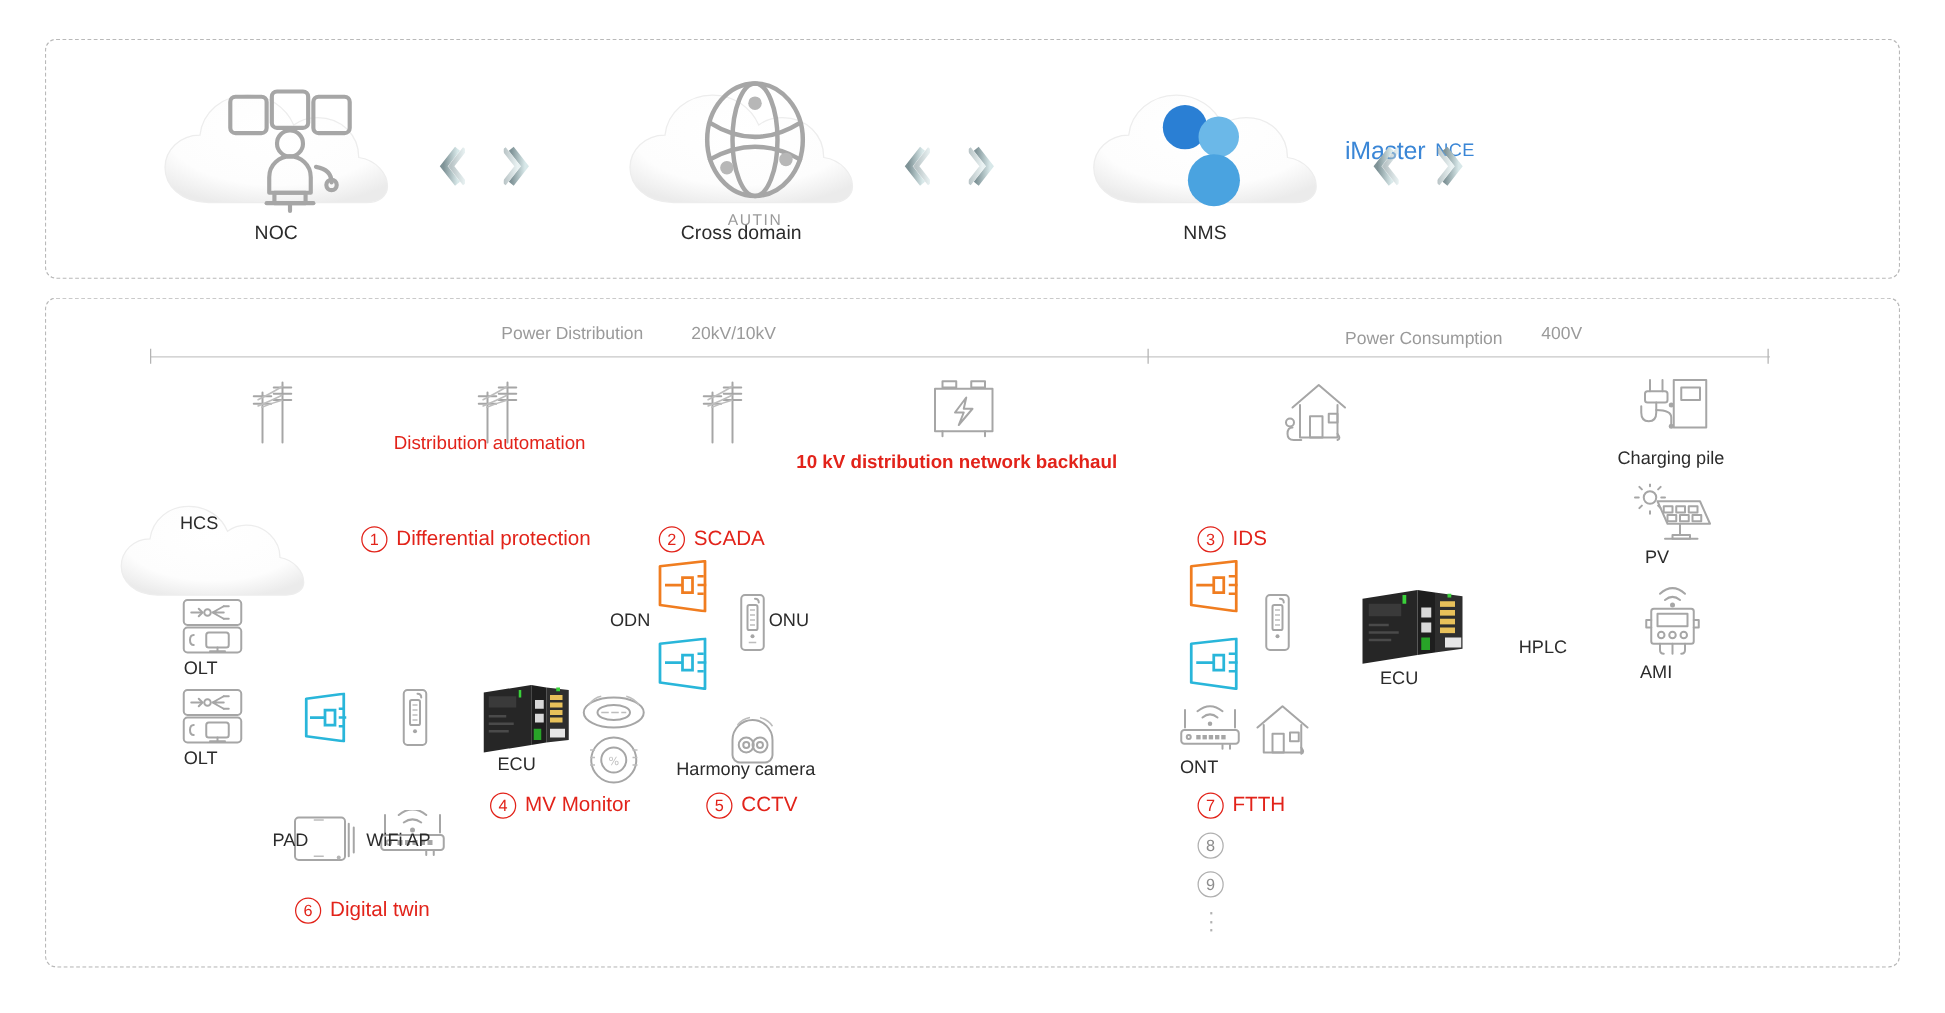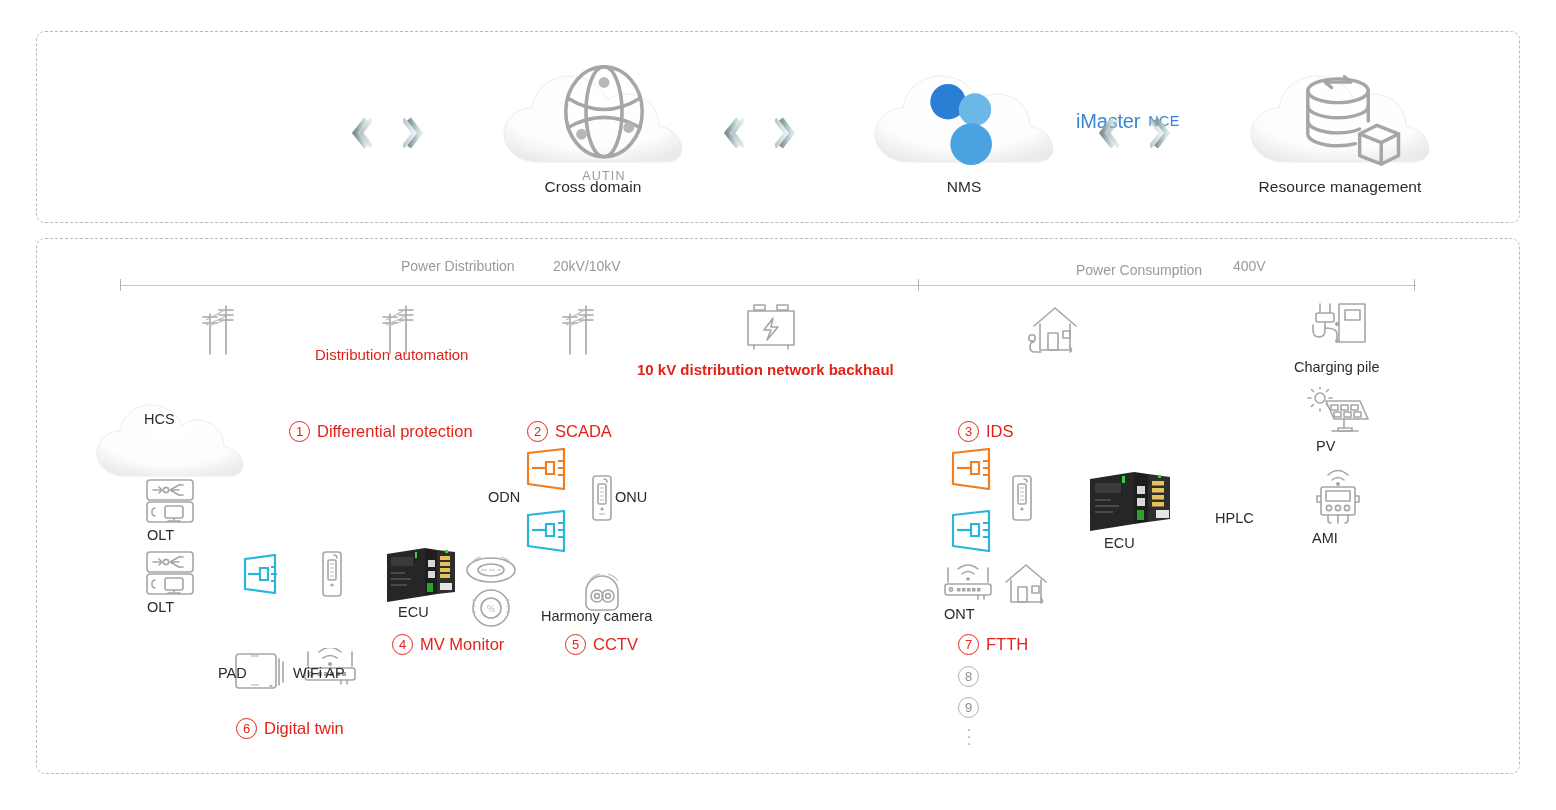--- a/index.html
+++ b/index.html
@@ -143,20 +143,44 @@
 
     <path d="M 1172,498 L 1206,498" stroke="#f07d20" stroke-width="1.7" fill="none"></path>
     <path d="M 1206,498 q 10,-17 20,0 q 10,17 20,0 q 10,-17 20,0 q 10,17 20,0" stroke="#f07d20" stroke-width="1.7" fill="none"></path>
     <path d="M 1286,498 L 1308,498" stroke="#f07d20" stroke-width="1.7" fill="none"></path>
 
     <ellipse cx="172" cy="551" rx="48" ry="92" fill="none" stroke="#f07d20" stroke-width="1.6"></ellipse>
   </svg>
 
   <div id="top-panel" class="panel"></div>
 
+  <div class="cloud-group" style="left:126px; top:62px; width:190px;">
+    <div class="cloud">
+      <svg viewBox="0 0 190 108">
+        <path d="M41,100 C18,100 6,86 6,72 C6,58 18,46 34,46 C36,28 52,14 72,14
+                 C89,14 103,24 109,38 C114,34 121,32 128,32 C147,32 161,46 161,64
+                 C175,66 184,77 184,87 C184,95 177,100 167,100 Z" fill="url(#cloudShade)" stroke="#ededed" stroke-width="1"></path>
+      </svg>
+      <div class="cloud-inner">
+        <svg width="56" height="52" viewBox="0 0 56 52">
+          <rect x="5" y="5" width="14" height="14" rx="2" class="gl"></rect>
+          <rect x="21" y="3" width="14" height="14" rx="2" class="gl"></rect>
+          <rect x="37" y="5" width="14" height="14" rx="2" class="gl"></rect>
+          <circle cx="28" cy="23" r="5" class="gl"></circle>
+          <path d="M20,36 c0-5 4-8 8-8 c4,0 8,3 8,8 v6 h-16 z" class="gl"></path>
+          <rect x="22" y="42" width="12" height="4" class="gl"></rect>
+          <path d="M28,46 v3" class="gl"></path>
+          <path d="M19,46 h18" class="gl"></path>
+          <path d="M38,32 q6,1 6,6" class="gl"></path>
+          <circle cx="44" cy="39" r="2" class="gl"></circle>
+        </svg>
+      </div>
+    </div>
+    <div class="cloud-label">NOC</div>
+  </div>
 
   <div class="chev-pair" style="left:350px; top:116px;">
     <svg class="chev" viewBox="0 0 22 34">
       <path d="M16,3 L5,17 L16,31" stroke="url(#chevGrad)" stroke-width="5" fill="none" stroke-linecap="butt"></path>
       <path d="M22,3 L11,17 L22,31" stroke="url(#chevGrad)" stroke-width="4" fill="none" opacity=".55"></path>
     </svg>
     <svg class="chev" viewBox="0 0 22 34">
       <path d="M6,3 L17,17 L6,31" stroke="url(#chevGrad)" stroke-width="5" fill="none"></path>
       <path d="M0,3 L11,17 L0,31" stroke="url(#chevGrad)" stroke-width="4" fill="none" opacity=".55"></path>
     </svg>
@@ -224,42 +248,20 @@
     <svg class="chev" viewBox="0 0 22 34">
       <path d="M16,3 L5,17 L16,31" stroke="url(#chevGrad)" stroke-width="5" fill="none"></path>
       <path d="M22,3 L11,17 L22,31" stroke="url(#chevGrad)" stroke-width="4" fill="none" opacity=".55"></path>
     </svg>
     <svg class="chev" viewBox="0 0 22 34">
       <path d="M6,3 L17,17 L6,31" stroke="url(#chevGrad)" stroke-width="5" fill="none"></path>
       <path d="M0,3 L11,17 L0,31" stroke="url(#chevGrad)" stroke-width="4" fill="none" opacity=".55"></path>
     </svg>
   </div>
 
-  <div class="cloud-group" style="left:1245px; top:62px; width:190px;">
-    <div class="cloud">
-      <svg viewBox="0 0 190 108">
-        <path d="M41,100 C18,100 6,86 6,72 C6,58 18,46 34,46 C36,28 52,14 72,14
-                 C89,14 103,24 109,38 C114,34 121,32 128,32 C147,32 161,46 161,64
-                 C175,66 184,77 184,87 C184,95 177,100 167,100 Z" fill="url(#cloudShade)" stroke="#ededed" stroke-width="1"></path>
-      </svg>
-      <div class="cloud-inner">
-        <svg width="52" height="50" viewBox="0 0 52 50">
-          <ellipse cx="20" cy="11" rx="14" ry="5.5" class="gl"></ellipse>
-          <path d="M6,11 v20 c0,3 6.3,5.5 14,5.5 c3,0 5.8,-0.4 8,-1" class="gl"></path>
-          <path d="M34,11 v14" class="gl"></path>
-          <path d="M6,18 c0,3 6.3,5.5 14,5.5 c7.7,0 14,-2.5 14,-5.5" class="gl"></path>
-          <path d="M6,25 c0,3 6.3,5.5 14,5.5 c4,0 7.6,-0.7 10,-1.8" class="gl"></path>
-          <path d="M14,7 h12 l-3,-2.5 M14,7 l3,2.5" class="gl"></path>
-          <path d="M30,31 l8,-4 l10,4 l-8,4 z" class="gl"></path>
-          <path d="M30,31 v10 l10,4 v-10 M48,31 v10 l-8,4" class="gl"></path>
-        </svg>
-      </div>
-    </div>
-    <div class="cloud-label">Resource management</div>
-  </div>
 
   <div id="main-panel" class="panel"></div>
 
   <div class="scalebar" style="left:120px; top:285px; width:1296px;">
     <div class="tick" style="left:0;"></div>
     <div class="tick" style="left:798px;"></div>
     <div class="tick" style="left:1294px;"></div>
   </div>
   <div class="scale-label" style="left:401px; top:258px;">Power Distribution</div>
   <div class="scale-label" style="left:553px; top:258px;">20kV/10kV</div>

